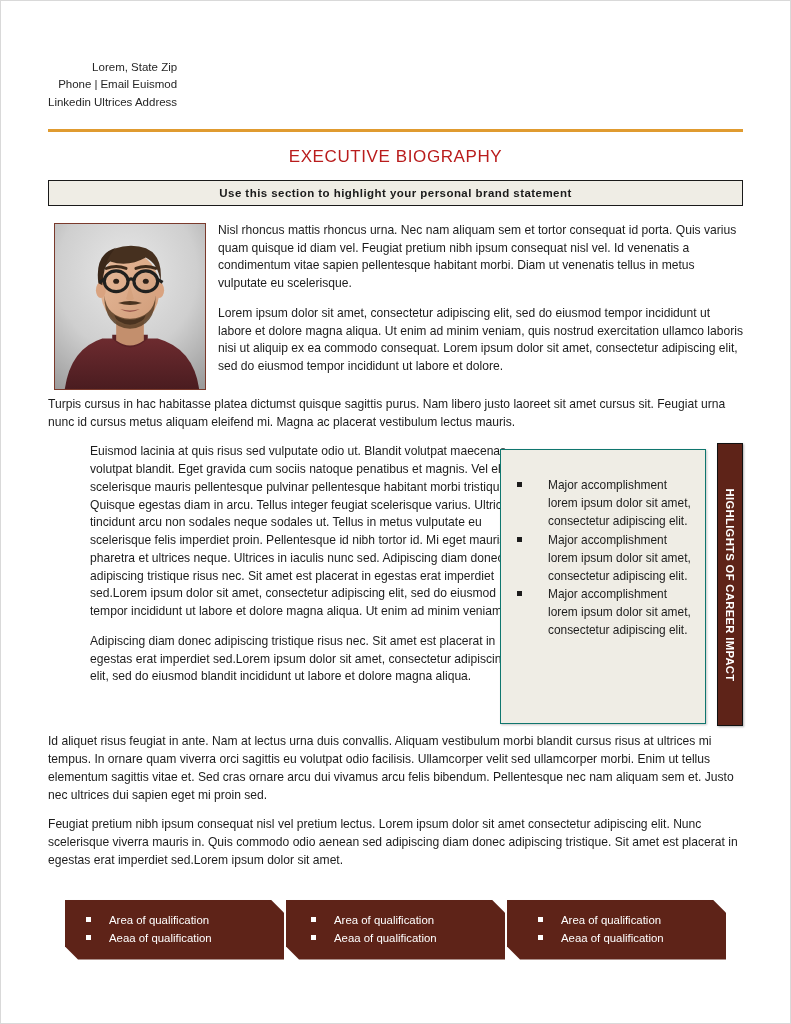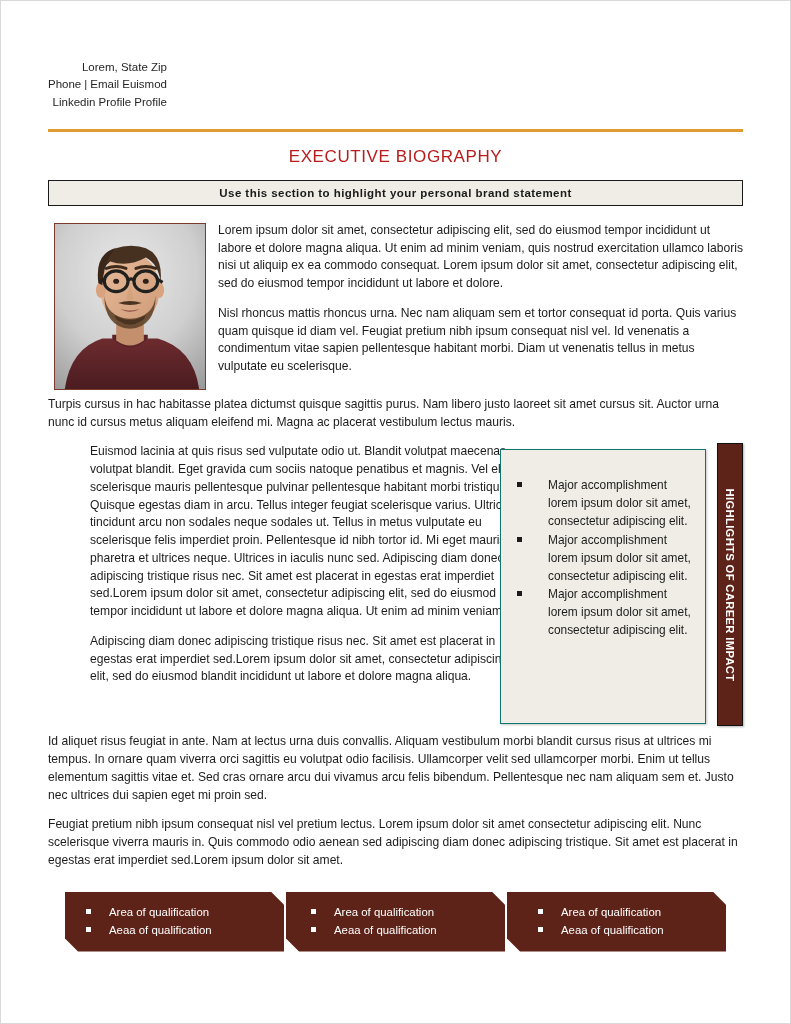--- a/index.html
+++ b/index.html
@@ -161,21 +161,21 @@
     color: #ffffff;
     font-size: 11.3px;
     font-weight: bold;
     letter-spacing: 0.3px;
   }
 
   
   .quals {
     display: flex;
     justify-content: space-between;
-    margin-top: 22px;
+    margin-top: 30px;
     padding: 0 17px 0 17px;
   }
   .qual {
     width: 219px;
     background: #5E2318;
     color: #ffffff;
     padding: 11px 10px 12px 18px;
     clip-path: polygon(0 0, calc(100% - 13px) 0, 100% 13px, 100% 100%, 13px 100%, 0 calc(100% - 13px));
     filter: drop-shadow(2px 2px 1.5px rgba(0,0,0,0.45));
   }
@@ -199,21 +199,21 @@
 </head>
 <body>
 
 <div class="page">
   <div class="content">
 
     <div class="header">
       <div class="contact">
         <div>Lorem, State Zip</div>
         <div><span>Phone</span><span class="sep">|</span><span>Email Euismod</span></div>
-        <div>Linkedin Profile Profile</div>
+        <div>Linkedin Ultrices Address</div>
       </div>
     </div>
 
     <div class="rule"></div>
 
     <div class="doc-title">EXECUTIVE BIOGRAPHY</div>
 
     <div class="brand-bar">Use this section to highlight your personal brand statement</div>
 
     <div class="intro">
@@ -266,25 +266,25 @@
             <path d="M104 56 L109 59"></path>
           </g>
 
           <ellipse cx="62" cy="58" rx="3" ry="2.6" fill="#2d2118"></ellipse>
           <ellipse cx="92" cy="58" rx="3" ry="2.6" fill="#2d2118"></ellipse>
 
           <path d="M52 45 Q62 41 72 45" stroke="#3e2a1a" stroke-width="3" fill="none" stroke-linecap="round"></path>
           <path d="M82 45 Q92 41 102 45" stroke="#3e2a1a" stroke-width="3" fill="none" stroke-linecap="round"></path>
         </svg>
       </div>
+      <p class="body">Nisl rhoncus mattis rhoncus urna. Nec nam aliquam sem et tortor consequat id porta. Quis varius quam quisque id diam vel. Feugiat pretium nibh ipsum consequat nisl vel. Id venenatis a condimentum vitae sapien pellentesque habitant morbi. Diam ut venenatis tellus in metus vulputate eu scelerisque.</p>
       <p class="body">Lorem ipsum dolor sit amet, consectetur adipiscing elit, sed do eiusmod tempor incididunt ut labore et dolore magna aliqua. Ut enim ad minim veniam, quis nostrud exercitation ullamco laboris nisi ut aliquip ex ea commodo consequat. Lorem ipsum dolor sit amet, consectetur adipiscing elit, sed do eiusmod tempor incididunt ut labore et dolore.</p>
-      <p class="body">Nisl rhoncus mattis rhoncus urna. Nec nam aliquam sem et tortor consequat id porta. Quis varius quam quisque id diam vel. Feugiat pretium nibh ipsum consequat nisl vel. Id venenatis a condimentum vitae sapien pellentesque habitant morbi. Diam ut venenatis tellus in metus vulputate eu scelerisque.</p>
     </div>
 
-    <p class="body">Turpis cursus in hac habitasse platea dictumst quisque sagittis purus. Nam libero justo laoreet sit amet cursus sit. Auctor urna nunc id cursus metus aliquam eleifend mi. Magna ac placerat vestibulum lectus mauris.</p>
+    <p class="body">Turpis cursus in hac habitasse platea dictumst quisque sagittis purus. Nam libero justo laoreet sit amet cursus sit. Feugiat urna nunc id cursus metus aliquam eleifend mi. Magna ac placerat vestibulum lectus mauris.</p>
 
     <div class="mid">
       <div class="mid-left">
         <p class="body">Euismod lacinia at quis risus sed vulputate odio ut. Blandit volutpat maecenas volutpat blandit. Eget gravida cum sociis natoque penatibus et magnis. Vel elit scelerisque mauris pellentesque pulvinar pellentesque habitant morbi tristique. Quisque egestas diam in arcu. Tellus integer feugiat scelerisque varius. Ultrices tincidunt arcu non sodales neque sodales ut. Tellus in metus vulputate eu scelerisque felis imperdiet proin. Pellentesque id nibh tortor id. Mi eget mauris pharetra et ultrices neque. Ultrices in iaculis nunc sed. Adipiscing diam donec adipiscing tristique risus nec. Sit amet est placerat in egestas erat imperdiet sed.Lorem ipsum dolor sit amet, consectetur adipiscing elit, sed do eiusmod tempor incididunt ut labore et dolore magna aliqua. Ut enim ad minim veniam.</p>
         <p class="body">Adipiscing diam donec adipiscing tristique risus nec. Sit amet est placerat in egestas erat imperdiet sed.Lorem ipsum dolor sit amet, consectetur adipiscing elit, sed do eiusmod blandit incididunt ut labore et dolore magna aliqua.</p>
       </div>
 
       <div class="hl-wrap">
         <div class="hl-box">
           <ul class="hl-list">

